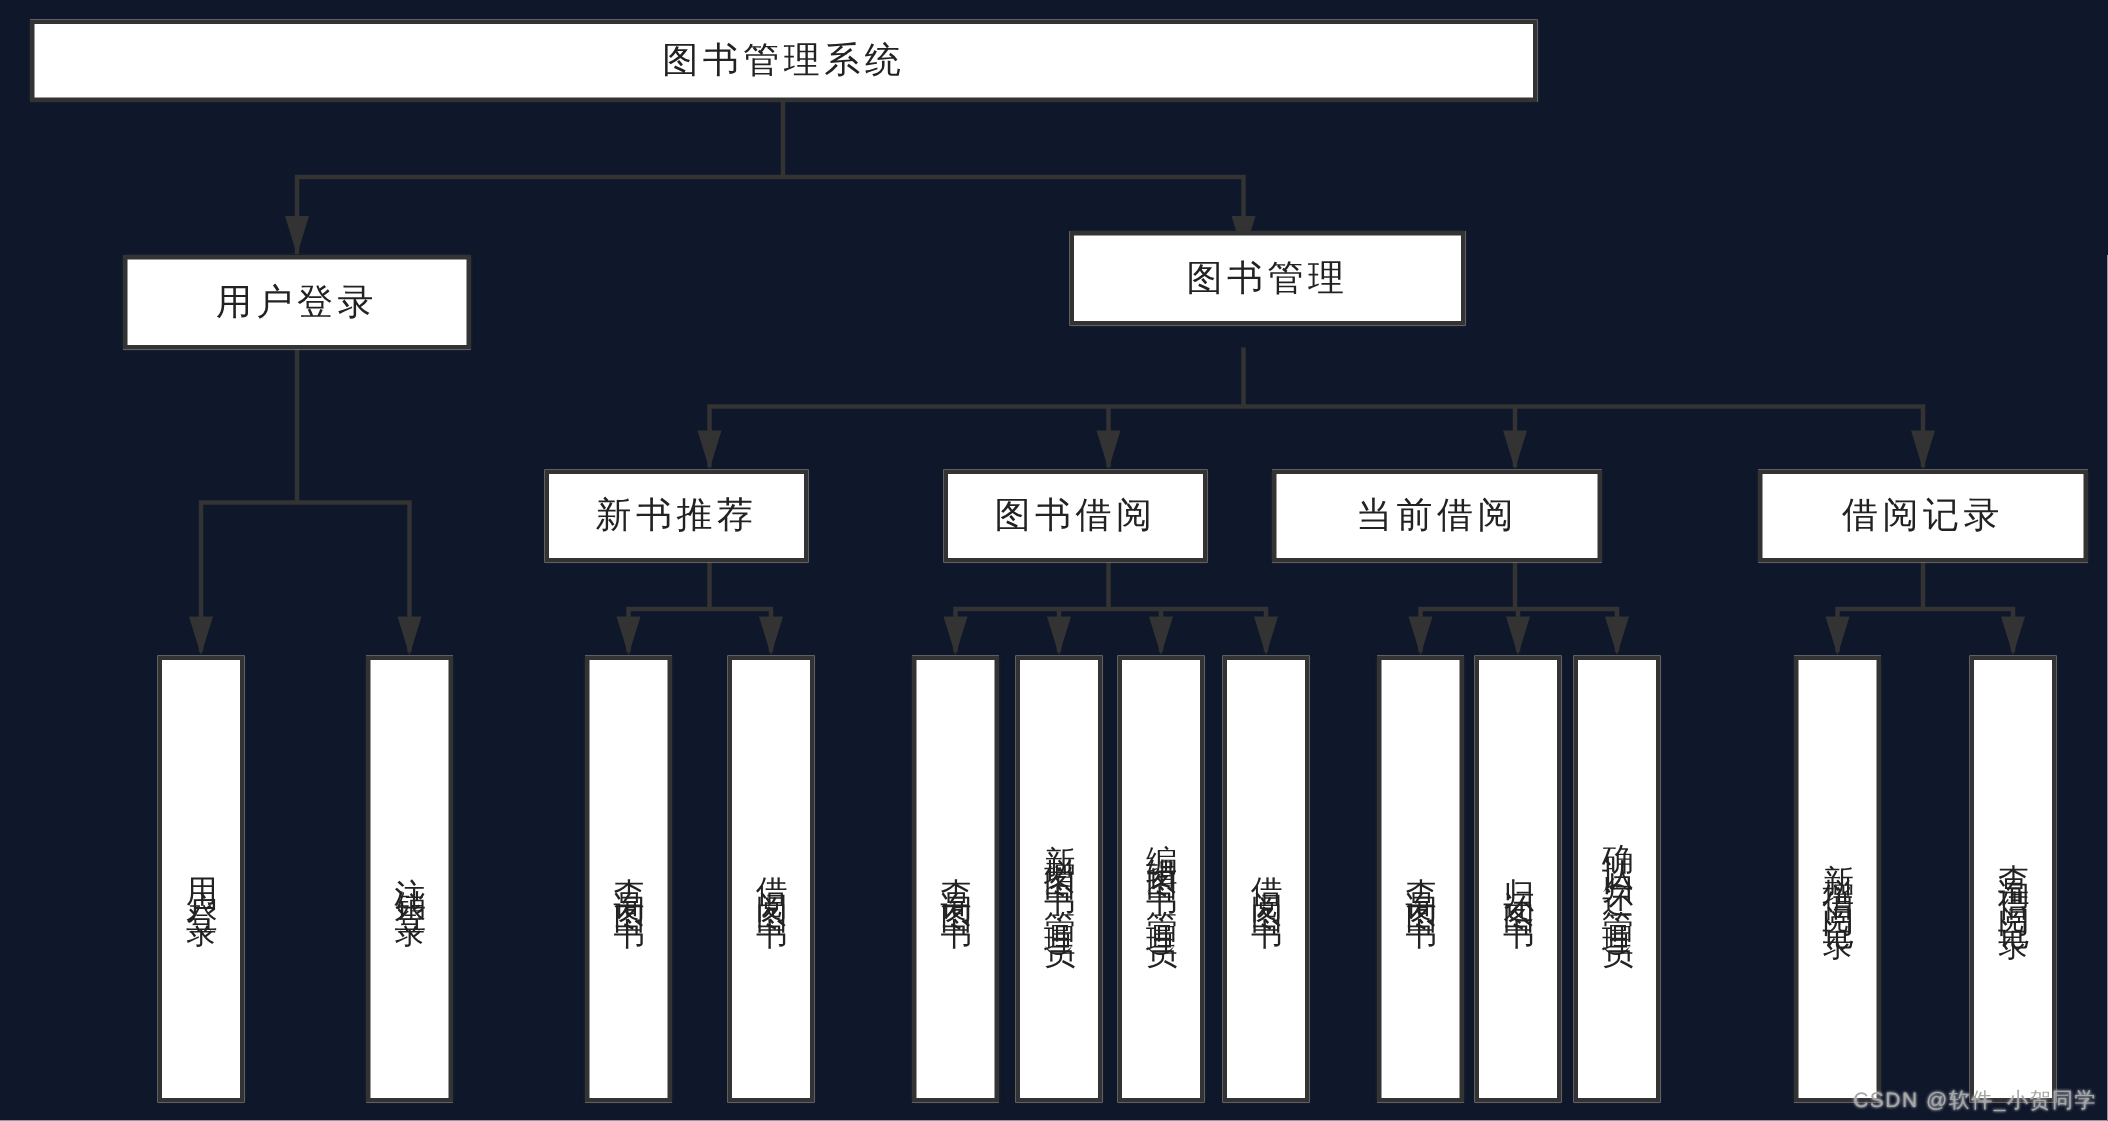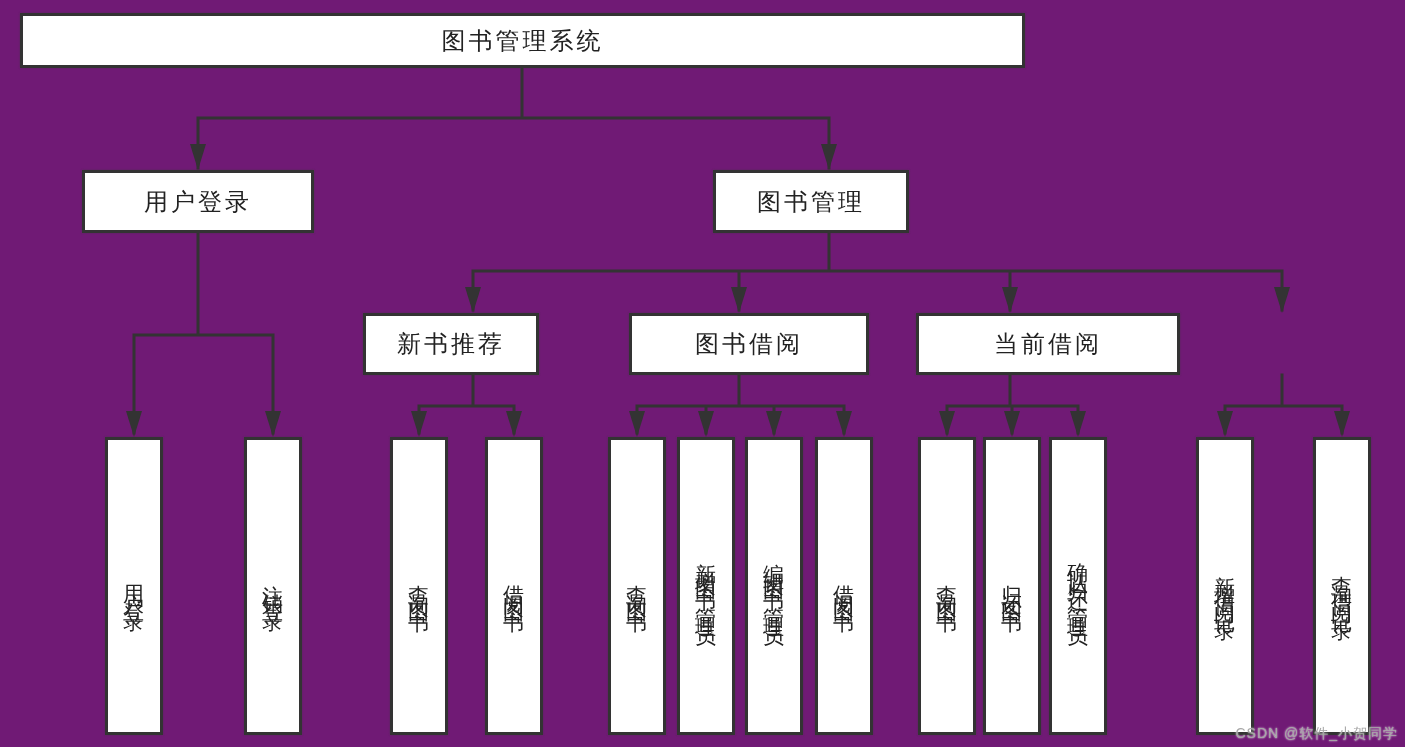--- a/index.html
+++ b/index.html
@@ -1,19 +1,19 @@
 <!DOCTYPE html>
 <html><head>
 <meta charset="utf-8">
 <style>
   html,body{margin:0;padding:0;background:#ffffff;}
   .canvas{
     position:relative;
     width:1405px;height:747px;
-    background:#701a75;
+    background:#0f172a;
     font-family:"Liberation Sans","DejaVu Sans",sans-serif;
     color:#222222;
     overflow:hidden;
   }
   .wires{position:absolute;left:0;top:0;width:1405px;height:747px;}
   .box{
     position:absolute;
     box-sizing:border-box;
     background:#ffffff;
     border:3px solid #333333;
@@ -81,25 +81,26 @@
       <path d="M1004 411 L1020 411 L1012 437 Z"></path>
       <path d="M1070 411 L1086 411 L1078 437 Z"></path>
       <path d="M1217 411 L1233 411 L1225 437 Z"></path>
       <path d="M1334 411 L1350 411 L1342 437 Z"></path>
     </g>
   </svg>
 
   <div class="box hbox" style="left:20px;top:13px;width:1005px;height:55px">图书管理系统</div>
 
   <div class="box hbox" style="left:82px;top:170px;width:232px;height:63px">用户登录</div>
-  <div class="box hbox" style="left:713px;top:170px;width:196px;height:63px">图书管理</div>
+  <div class="box hbox" style="left:713px;top:154px;width:264px;height:63px">图书管理</div>
 
   <div class="box hbox" style="left:363px;top:313px;width:176px;height:62px">新书推荐</div>
-  <div class="box hbox" style="left:629px;top:313px;width:240px;height:62px">图书借阅</div>
-  <div class="box hbox" style="left:916px;top:313px;width:264px;height:62px">当前借阅</div>
+  <div class="box hbox" style="left:629px;top:313px;width:176px;height:62px">图书借阅</div>
+  <div class="box hbox" style="left:848px;top:313px;width:220px;height:62px">当前借阅</div>
+  <div class="box hbox" style="left:1172px;top:313px;width:220px;height:62px">借阅记录</div>
 
   <div class="box vbox" style="left:105px">用户登录</div>
   <div class="box vbox" style="left:244px">注销登录</div>
 
   <div class="box vbox" style="left:390px">查询图书</div>
   <div class="box vbox" style="left:485px">借阅图书</div>
 
   <div class="box vbox" style="left:608px">查询图书</div>
   <div class="box vbox" style="left:677px">新增图书（管理员）</div>
   <div class="box vbox" style="left:745px">编辑图书（管理员）</div>

